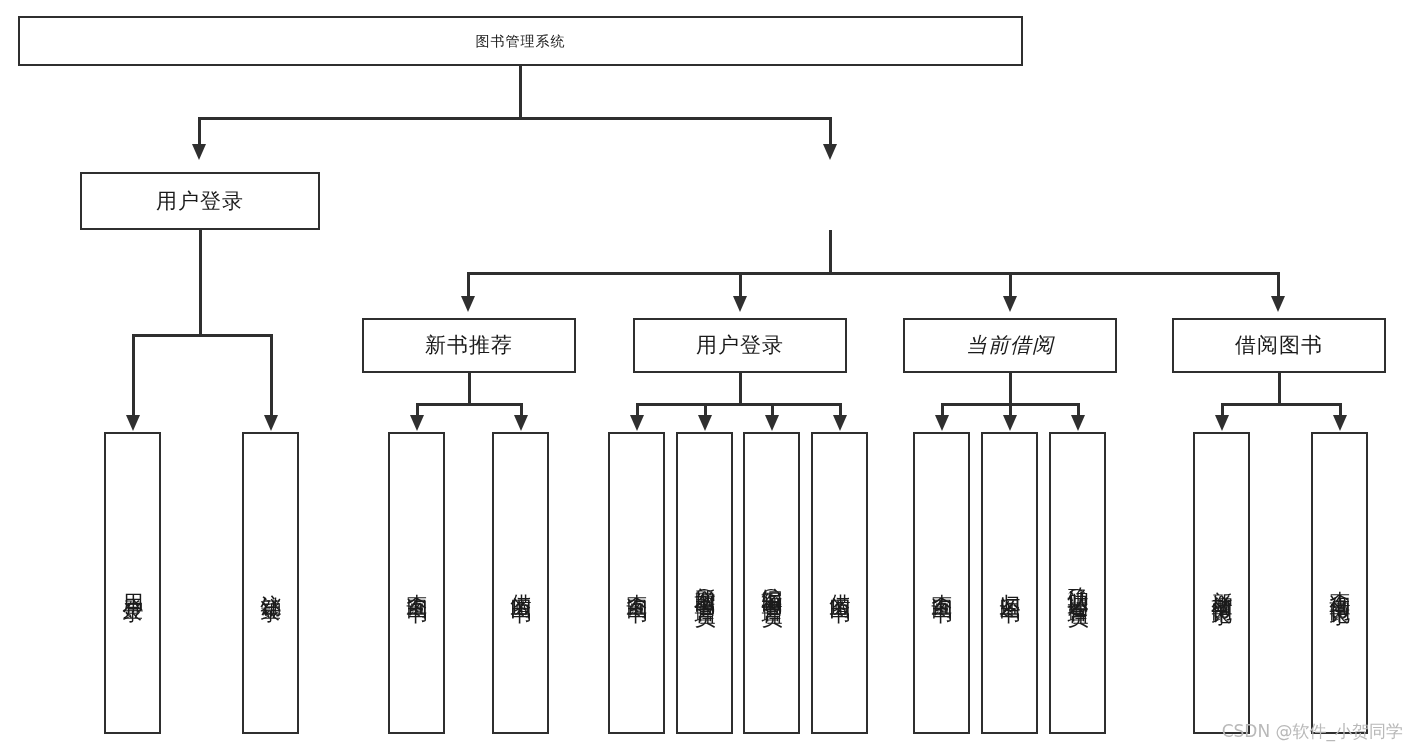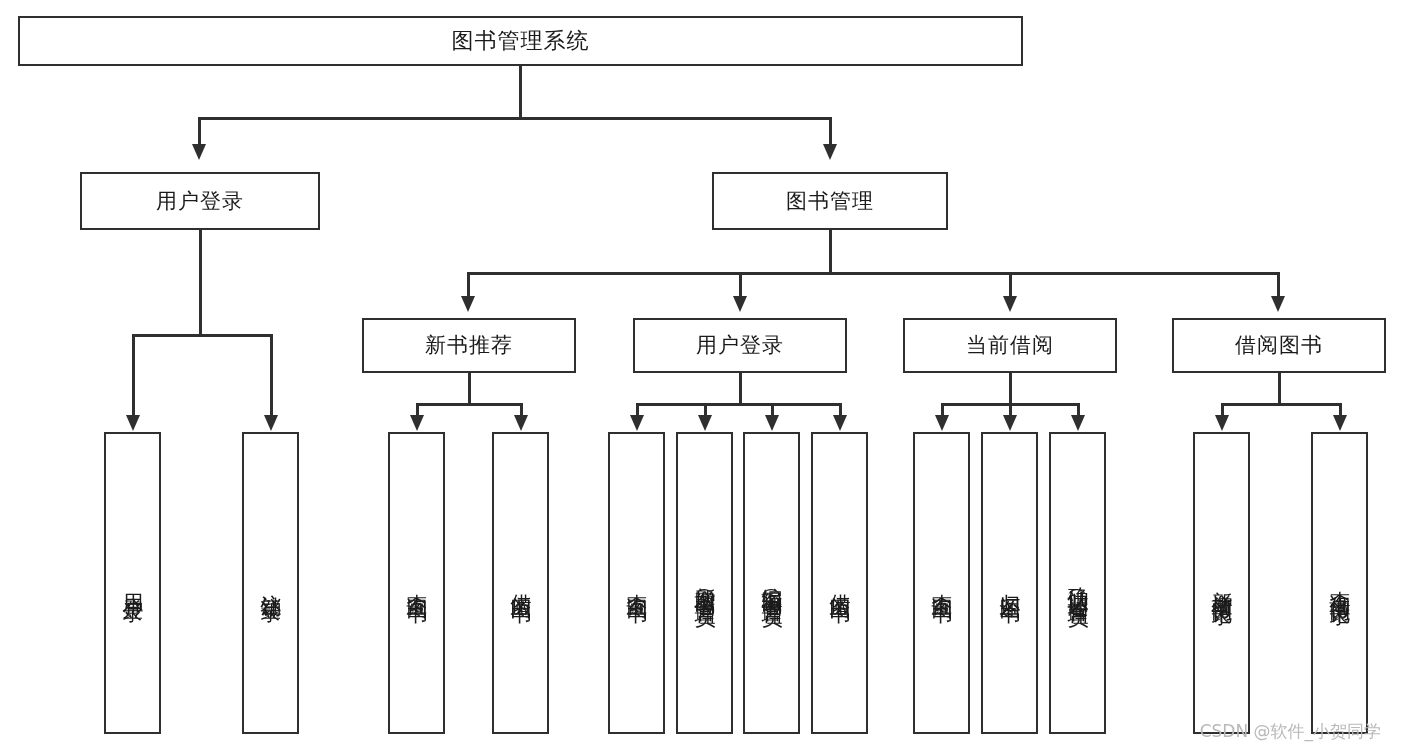--- a/index.html
+++ b/index.html
@@ -26,21 +26,21 @@
     justify-content:center;
     color:#1b1b1b;
     line-height:1.18;
     text-align:center;
   }
   .node.horiz{
     font-size:21px;
     letter-spacing:1px;
   }
   .node.root{
-    font-size:22px;
+    font-size:14px;
   }
   
   .node.vert{
     font-size:21px;
     letter-spacing:3px;
     writing-mode:vertical-rl;
     text-orientation:upright;
     align-items:center;
     justify-content:center;
     padding:6px 0;
@@ -60,21 +60,21 @@
   .arrow{
     position:absolute;
     width:0;height:0;
     border-left:7px solid transparent;
     border-right:7px solid transparent;
     border-top:16px solid #2f2f2f;
   }
   
   #watermark{
     position:absolute;
-    right:24px;
+    right:2px;
     bottom:4px;
     font-size:17px;
     color:#b9b9b9;
     white-space:nowrap;
     user-select:none;
   }
 </style>
 </head>
 <body>
 
@@ -88,23 +88,20 @@
   <div class="edge h" style="left:198px; top:117px; width:633px;"></div>
   <div class="edge v" style="left:198px; top:117px; height:29px;"></div>
   <div class="edge v" style="left:829px; top:117px; height:29px;"></div>
   <div class="arrow" style="left:192px; top:144px;"></div>
   <div class="arrow" style="left:823px; top:144px;"></div>
 
   <div class="node horiz" style="left:80px; top:172px; width:240px; height:58px;">
     <span class="label">用户登录</span>
   </div>
 
-  <div class="node horiz" style="left:712px; top:172px; width:236px; height:58px;">
-    <span class="label">图书管理</span>
-  </div>
 
   <div class="edge v" style="left:199px; top:230px; height:106px;"></div>
   <div class="edge h" style="left:132px; top:334px; width:140px;"></div>
   <div class="edge v" style="left:132px; top:334px; height:85px;"></div>
   <div class="edge v" style="left:270px; top:334px; height:85px;"></div>
   <div class="arrow" style="left:126px; top:415px;"></div>
   <div class="arrow" style="left:264px; top:415px;"></div>
 
   <div class="edge v" style="left:829px; top:230px; height:44px;"></div>
   <div class="edge h" style="left:467px; top:272px; width:812px;"></div>
@@ -116,21 +113,21 @@
   <div class="arrow" style="left:733px; top:296px;"></div>
   <div class="arrow" style="left:1003px; top:296px;"></div>
   <div class="arrow" style="left:1271px; top:296px;"></div>
 
   <div class="node horiz" style="left:362px; top:318px; width:214px; height:55px;align-items:center;">
     <span class="label">新书推荐</span>
   </div>
   <div class="node horiz" style="left:633px; top:318px; width:214px; height:55px;">
     <span class="label">用户登录</span>
   </div>
-  <div class="node horiz" style="left:903px; top:318px; width:214px; height:55px;">
+  <div class="node horiz" style="left:903px; top:318px; width:214px; height:55px;font-style:italic;">
     <span class="label">当前借阅</span>
   </div>
   <div class="node horiz" style="left:1172px; top:318px; width:214px; height:55px;">
     <span class="label">借阅图书</span>
   </div>
 
   <div class="edge v" style="left:468px; top:373px; height:32px;"></div>
   <div class="edge h" style="left:416px; top:403px; width:106px;"></div>
   <div class="edge v" style="left:416px; top:403px; height:16px;"></div>
   <div class="edge v" style="left:520px; top:403px; height:16px;"></div>

